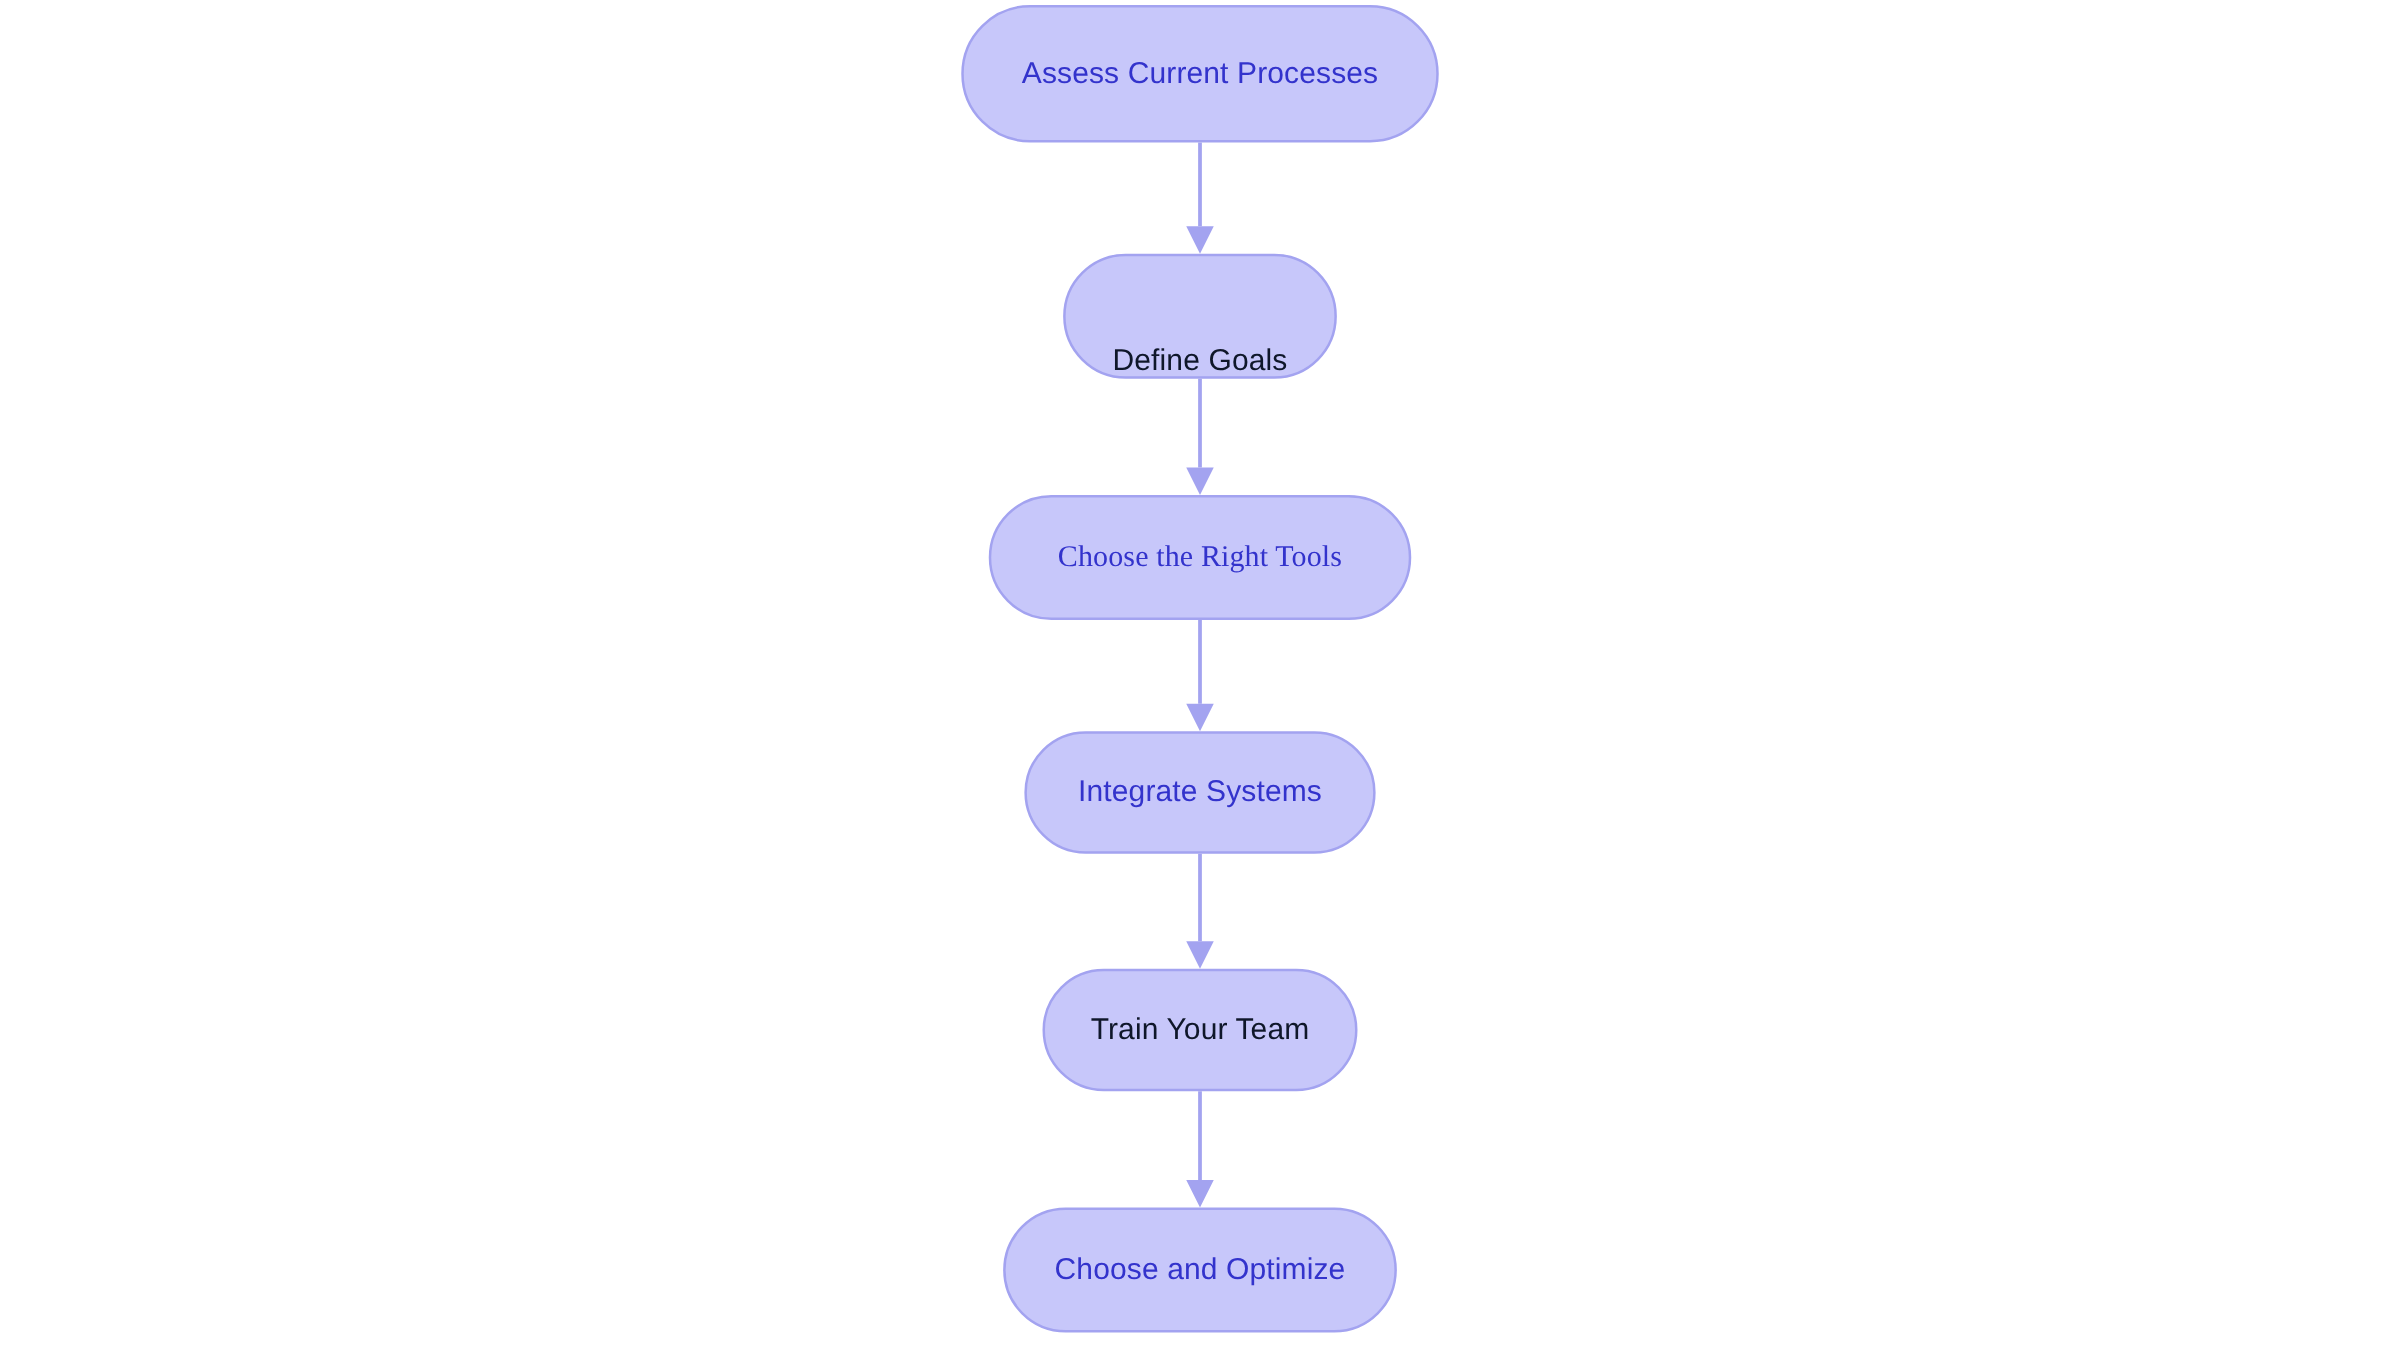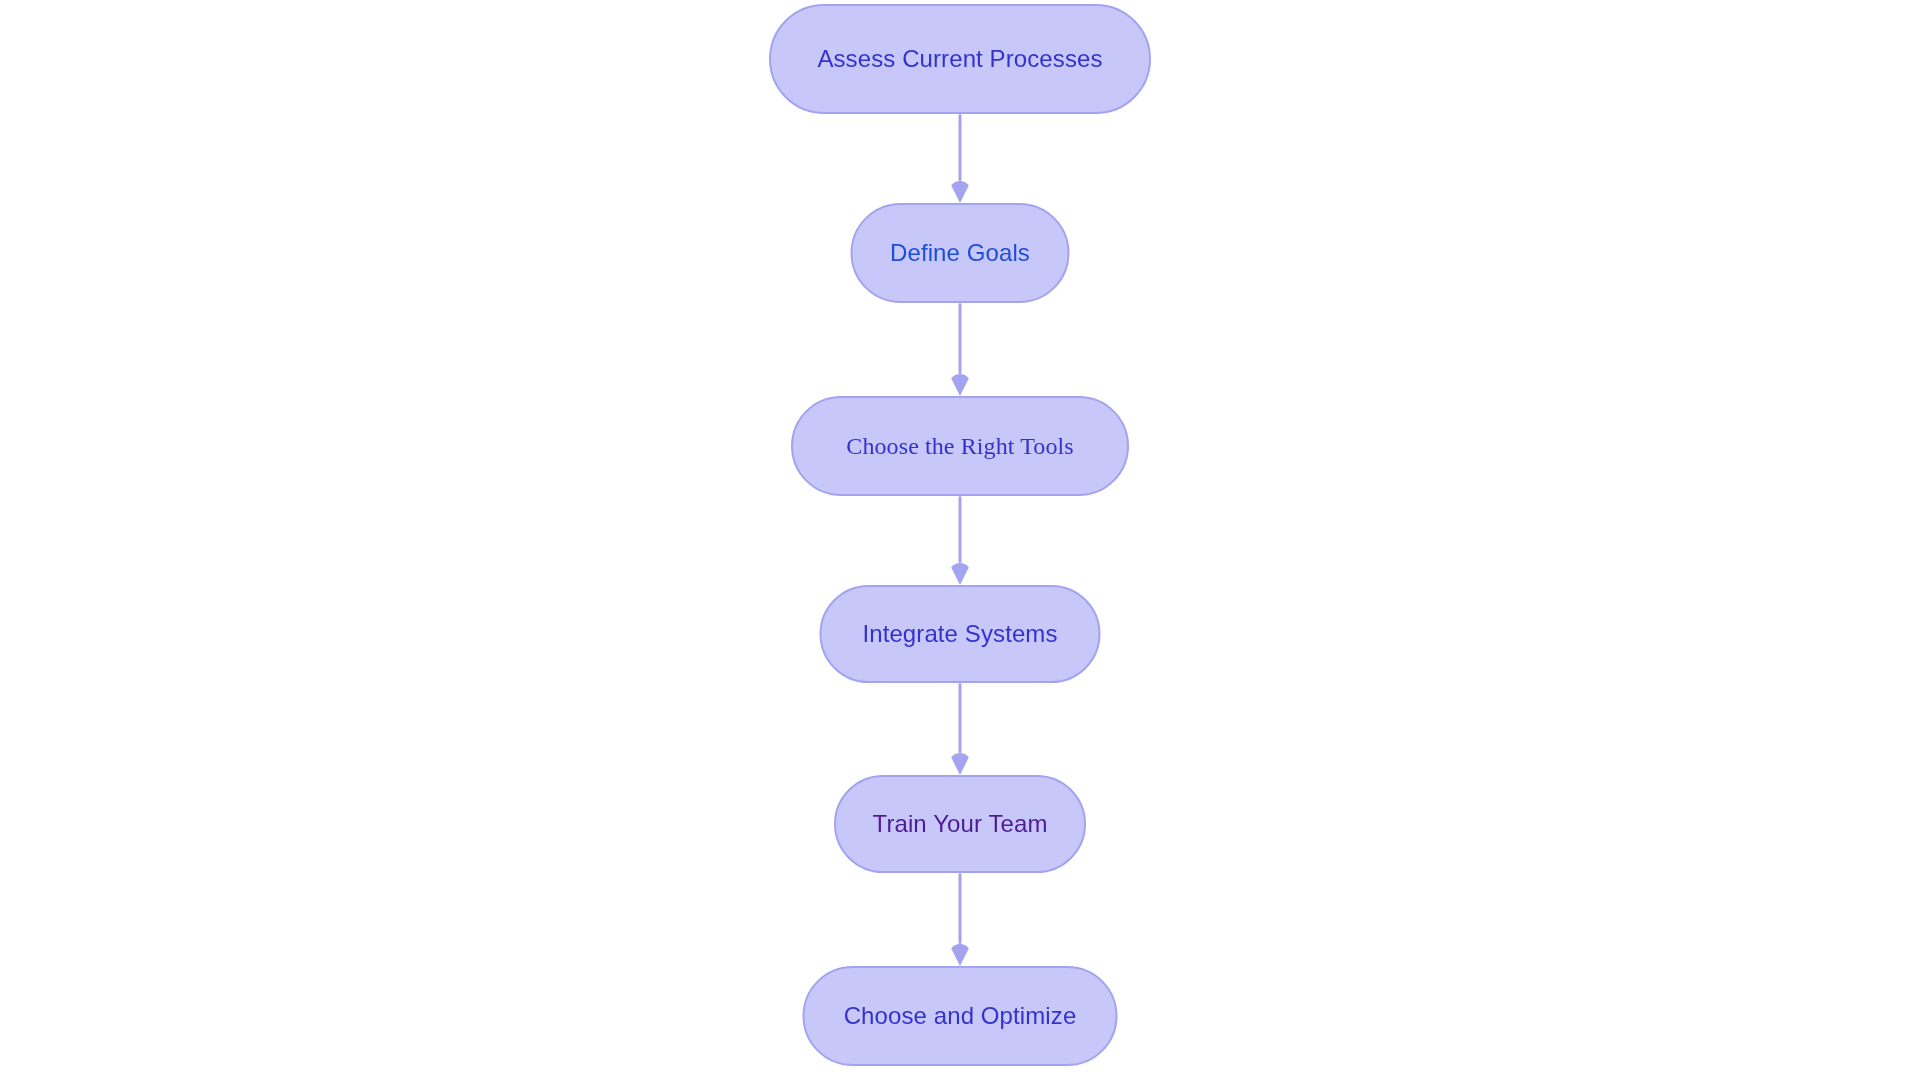--- a/index.html
+++ b/index.html
@@ -1,16 +1,16 @@
 <!DOCTYPE html>
 <html><head>
 <meta charset="utf-8">
 <title>Flowchart</title>
 <style>
-  * { box-sizing: border-box; margin: 0; padding: 0; border-radius: 11px; }
+  * { box-sizing: border-box; margin: 0; padding: 0; }
 
   html, body {
     width: 1920px;
     height: 1083px;
     background: #ffffff;
     font-family: "Liberation Sans", "DejaVu Sans", sans-serif;
     overflow: hidden;
   }
 
   #flow-canvas {
@@ -113,21 +113,21 @@
 
     <div class="node node-1" style="background: rgb(199, 199, 250); border-color: rgb(163, 163, 240); color: rgb(51, 51, 204);">
       <span>Assess Current Processes</span>
     </div>
 
     <div class="connector conn-1">
       <div class="line" style="background: rgb(163, 163, 240);"></div>
       <div class="head" style="border-top-color: rgb(163, 163, 240);"></div>
     </div>
 
-    <div class="node node-2" style="background: rgb(199, 199, 250); border-color: rgb(163, 163, 240); color: #1d4ed8;">
+    <div class="node node-2" style="background: rgb(199, 199, 250); border-color: rgb(163, 163, 240); color: #0f172a; align-items: flex-end;">
       <span>Define Goals</span>
     </div>
 
     <div class="connector conn-2">
       <div class="line" style="background: rgb(163, 163, 240);"></div>
       <div class="head" style="border-top-color: rgb(163, 163, 240);"></div>
     </div>
 
     <div class="node node-3" style="background: rgb(199, 199, 250); border-color: rgb(163, 163, 240); color: rgb(51, 51, 204); font-family: Liberation Serif, serif;">
       <span>Choose the Right Tools</span>
@@ -140,21 +140,21 @@
 
     <div class="node node-4" style="background: rgb(199, 199, 250); border-color: rgb(163, 163, 240); color: rgb(51, 51, 204);">
       <span>Integrate Systems</span>
     </div>
 
     <div class="connector conn-4">
       <div class="line" style="background: rgb(163, 163, 240);"></div>
       <div class="head" style="border-top-color: rgb(163, 163, 240);"></div>
     </div>
 
-    <div class="node node-5" style="background: rgb(199, 199, 250); border-color: rgb(163, 163, 240); color: #4c1d95; align-items: center;">
+    <div class="node node-5" style="background: rgb(199, 199, 250); border-color: rgb(163, 163, 240); color: #0f172a; align-items: center;">
       <span>Train Your Team</span>
     </div>
 
     <div class="connector conn-5">
       <div class="line" style="background: rgb(163, 163, 240);"></div>
       <div class="head" style="border-top-color: rgb(163, 163, 240);"></div>
     </div>
 
     <div class="node node-6" style="background: rgb(199, 199, 250); border-color: rgb(163, 163, 240); color: rgb(51, 51, 204);">
       <span>Choose and Optimize</span>

